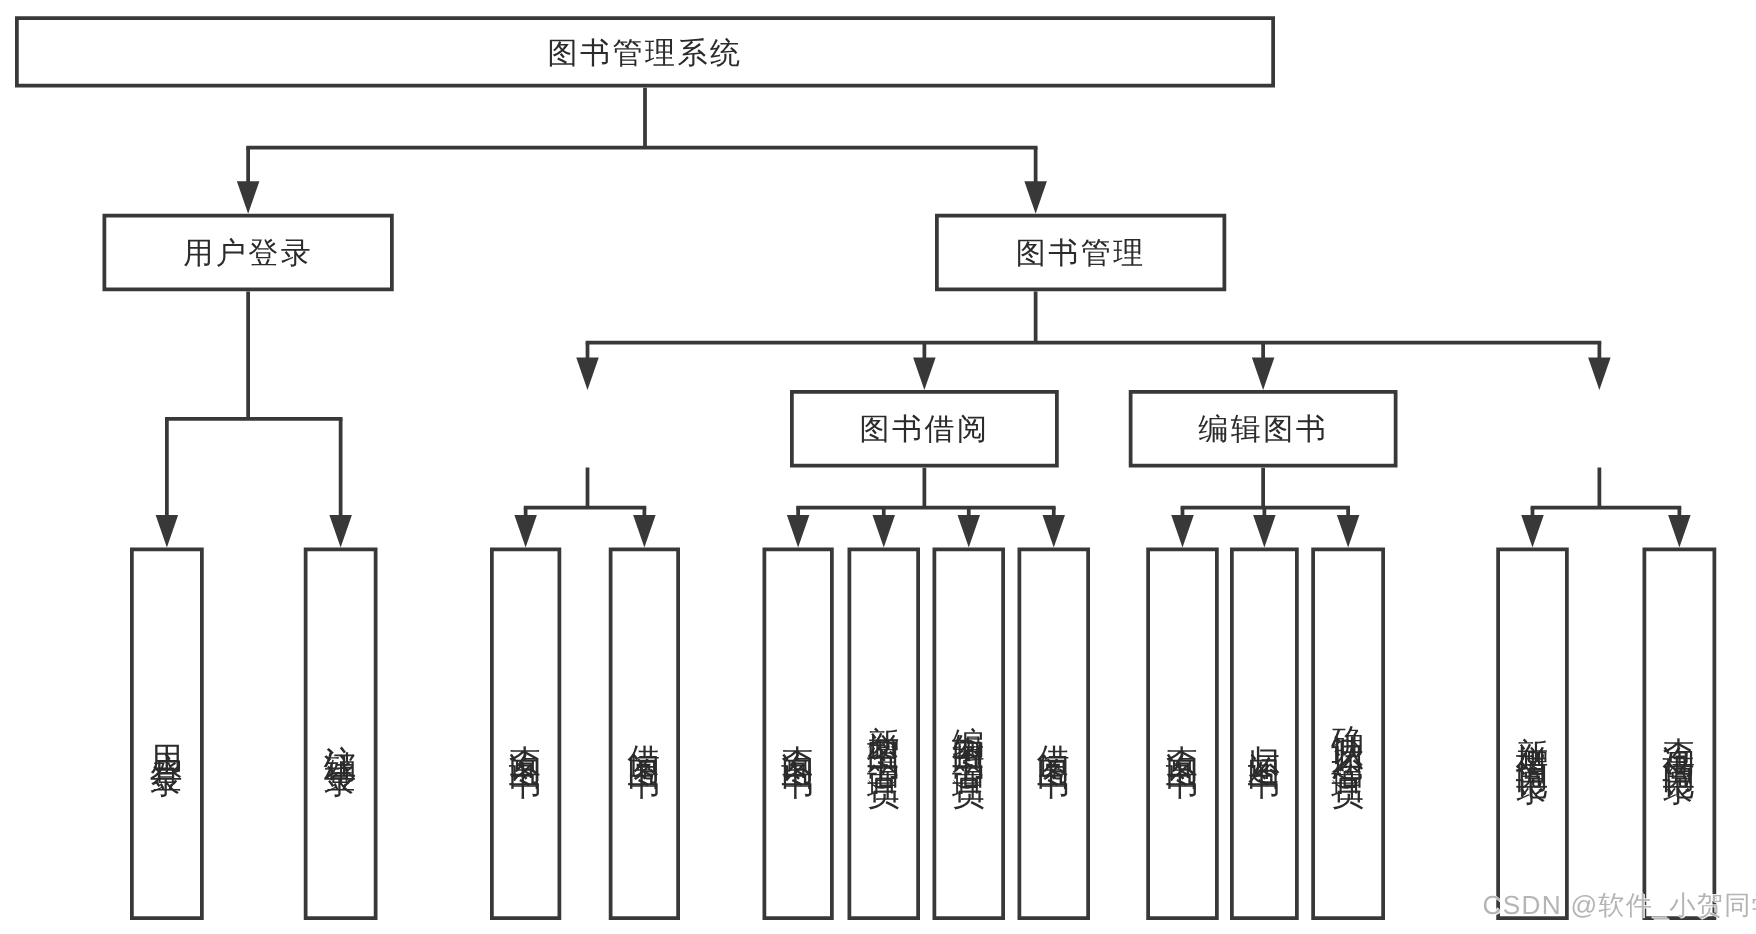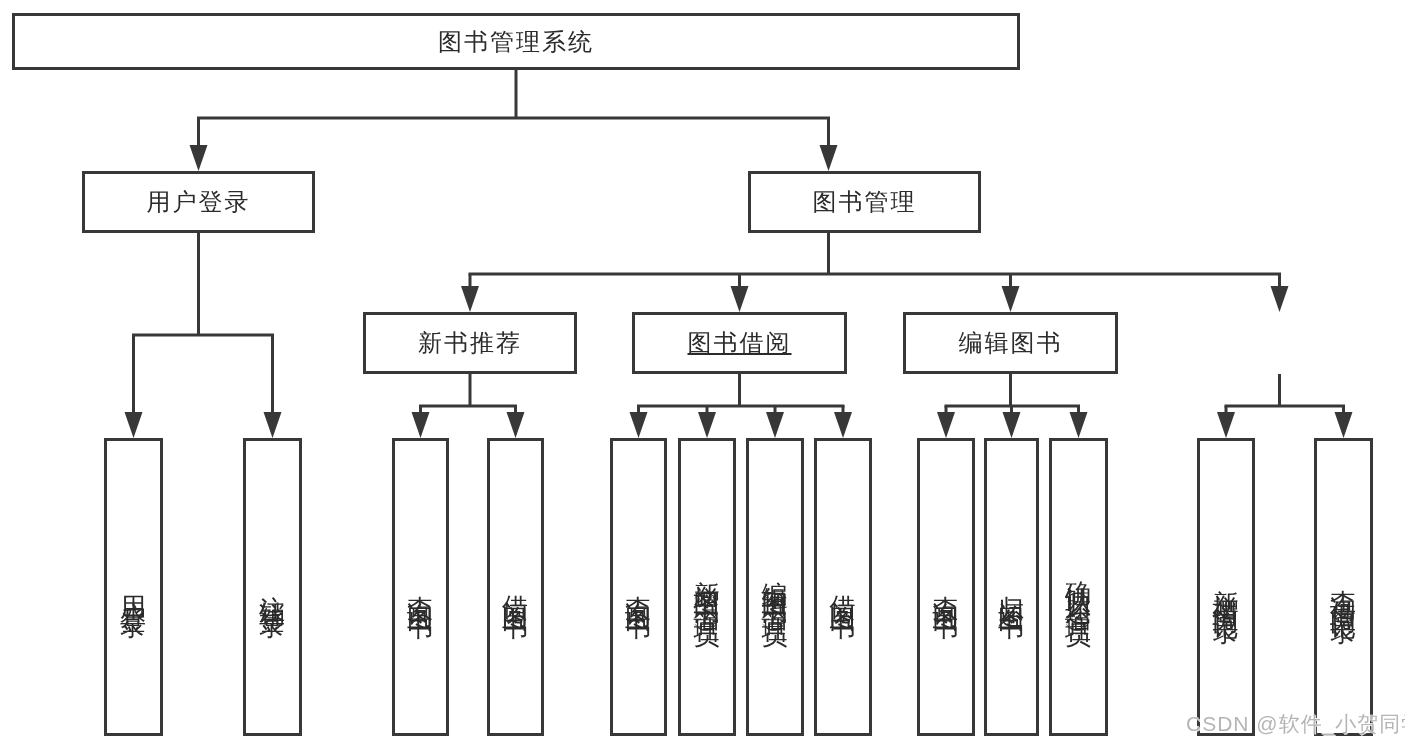--- a/index.html
+++ b/index.html
@@ -102,24 +102,21 @@
   <div class="watermark">CSDN @软件_小贺同学</div>
 <div class="node horiz" style="left: 12px; top: 13px; width: 1008px; height: 57px;">
       <span class="lbl">图书管理系统</span>
     </div>
     <div class="node horiz" style="left: 82px; top: 171px; width: 233px; height: 62px;">
       <span class="lbl">用户登录</span>
     </div>
     <div class="node horiz" style="left: 712px; top: 171px; width: 233px; height: 62px; margin-left: 36px;">
       <span class="lbl">图书管理</span>
     </div>
-    <div class="node horiz" style="left: 363px; top: 312px; width: 214px; height: 62px;">
-      <span class="lbl">新书推荐</span>
-    </div>
-    <div class="node horiz" style="left: 632px; top: 312px; width: 215px; height: 62px; text-decoration: underline;">
+    <div class="node horiz" style="left: 632px; top: 312px; width: 215px; height: 62px;">
       <span class="lbl">图书借阅</span>
     </div>
     <div class="node horiz" style="left: 903px; top: 312px; width: 215px; height: 62px;">
       <span class="lbl">编辑图书</span>
     </div>
     <div class="node vert" style="left: 104px; top: 438px; width: 59px; height: 298px;">
       <span class="lbl">用户登录</span>
     </div>
     <div class="node vert" style="left: 243px; top: 438px; width: 59px; height: 298px;">
       <span class="lbl">注销登录</span>

